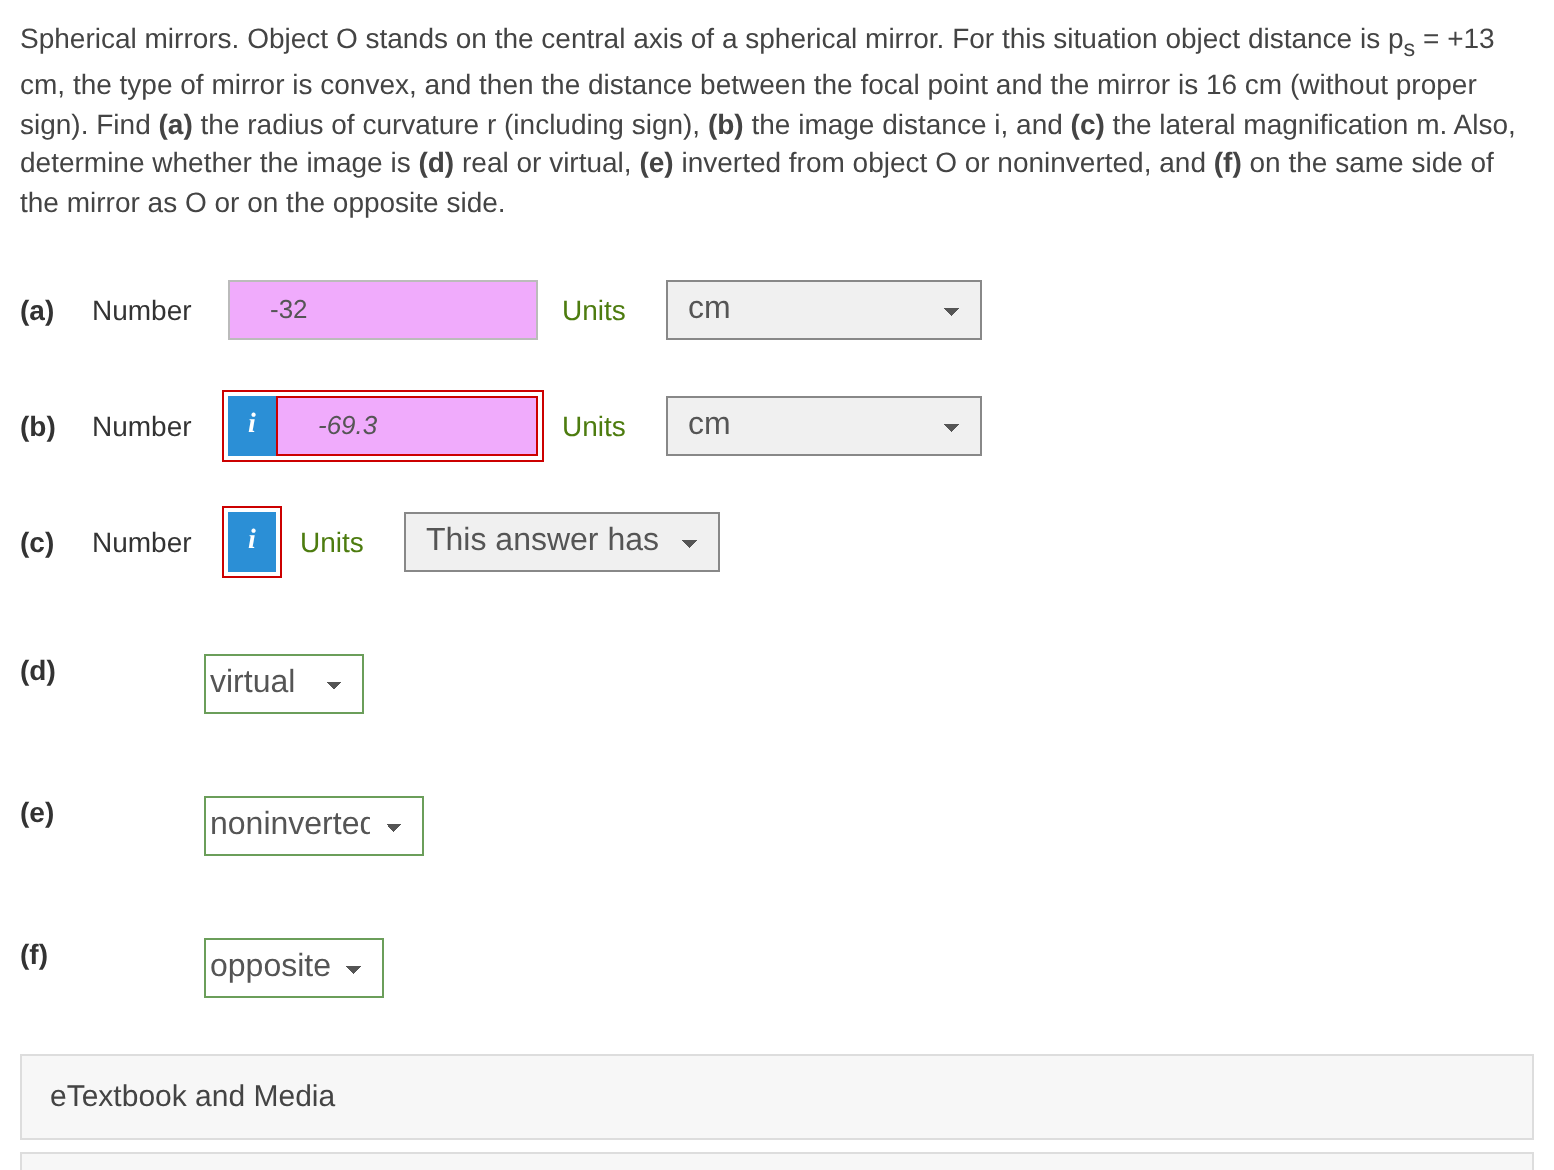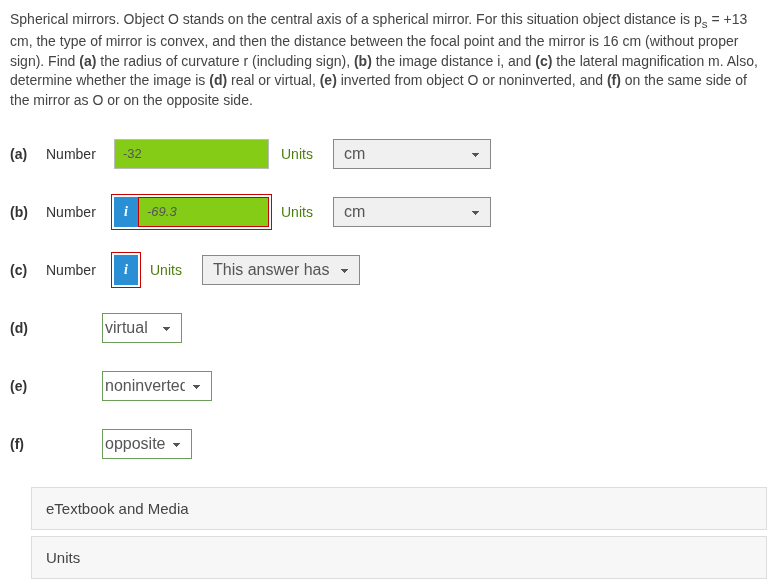--- a/index.html
+++ b/index.html
@@ -32,25 +32,25 @@
     width: 24px;
     color: #333;
   }
   .sub-label {
     width: 56px;
     color: #333;
   }
   .num-input {
     height: 30px;
     border: 1px solid #bbb;
-    padding: 0 8px;
+    padding: 0 20px;
     font-size: 13px;
     color: #555;
     width: 155px;
-    background: #84cc16;
+    background: #f0abfc;
   }
   .i-badge {
     display: inline-flex;
     align-items: center;
     justify-content: center;
     width: 24px;
     height: 30px;
     background: #2b8fd6;
     color: #fff;
     font-weight: 700;
@@ -88,31 +88,31 @@
     background-image: linear-gradient(45deg, transparent 50%, #555 50%), linear-gradient(135deg, #555 50%, transparent 50%);
     background-position: calc(100% - 14px) 13px, calc(100% - 10px) 13px;
     background-size: 4px 4px, 4px 4px;
     background-repeat: no-repeat;
   }
   .select.wide { width: 158px; }
   .select.small {
     border: 1px solid #6b9e5a;
     background-color: #fff;
     padding-left: 2px;
+    margin-top: 13px;
   }
   .indent { margin-left: 44px; }
   .bar {
     border: 1px solid #ddd;
     background: #f7f7f7;
     padding: 12px 14px;
     color: #444;
     font-size: 15px;
     margin-bottom: 6px;
     cursor: pointer;
-    margin-left: 21px;
   }
   .footer {
     display: flex;
     align-items: center;
     justify-content: space-between;
     margin-top: 6px;
   }
   .right-group { display: flex; align-items: center; gap: 12px; }
   .submit-btn {
     background: #2b8fd6;

